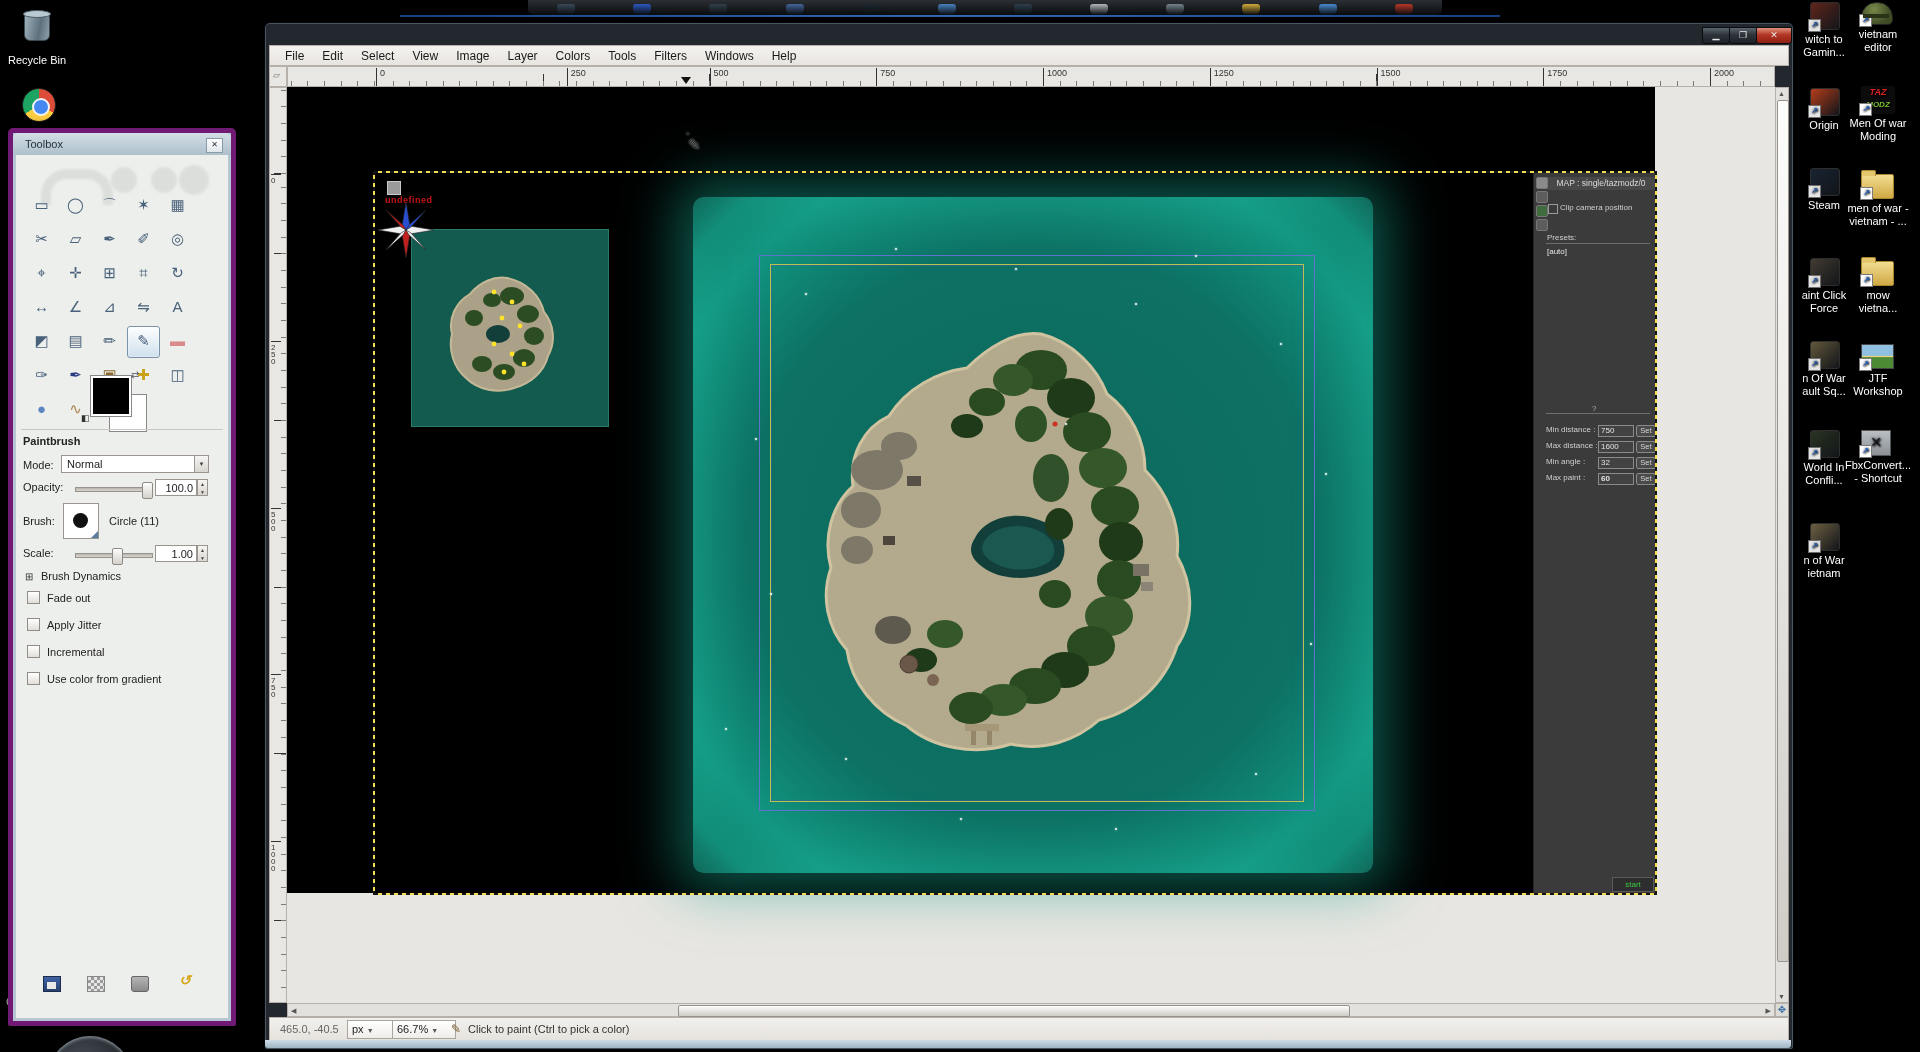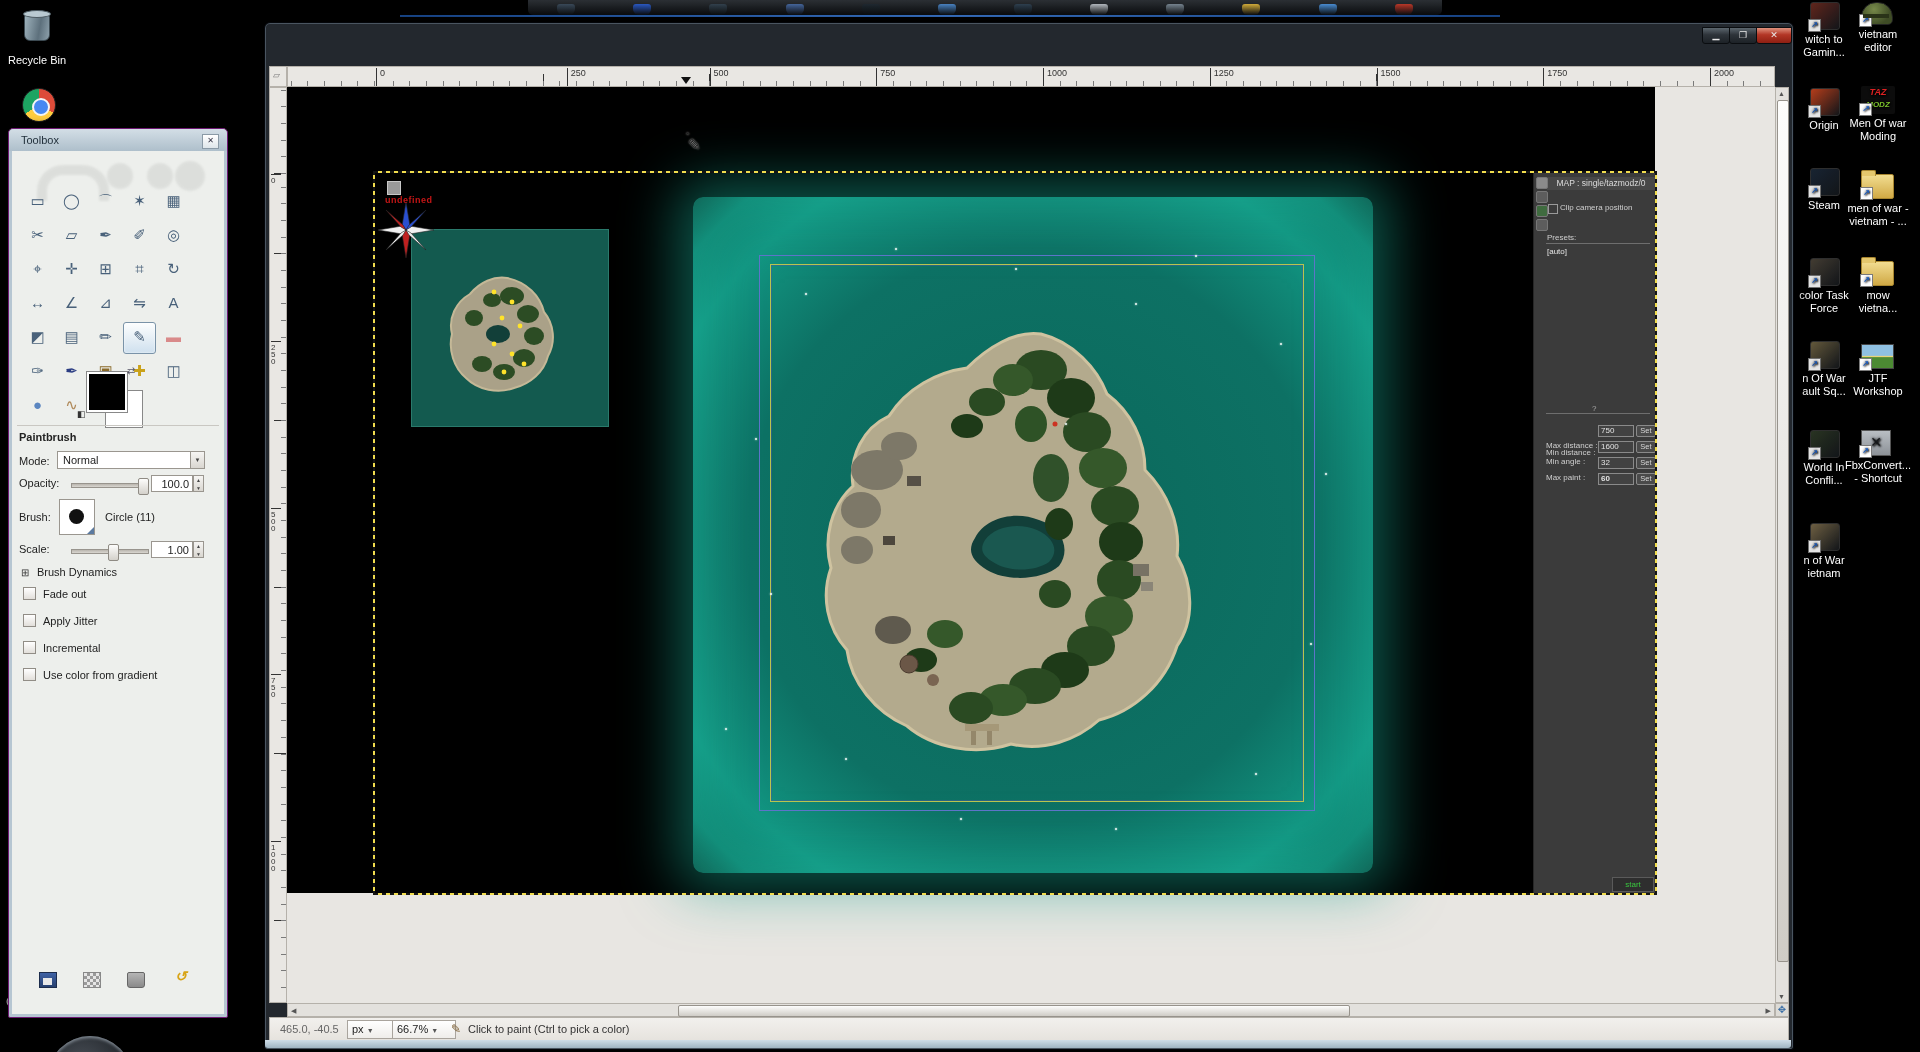--- a/index.html
+++ b/index.html
@@ -99,21 +99,21 @@
   .mp-sep{position:absolute;left:12px;width:104px;height:1px;background:#6e6e6e}
   .mp-field-label{position:absolute;left:12px;white-space:nowrap}
   .mp-input{position:absolute;left:64px;width:32px;height:10px;border:1px solid #8a8a8a;background:#424242;color:#e2e2e2;
             font-size:8px;line-height:10px;padding-left:2px}
   .mp-set{position:absolute;left:102px;width:18px;height:10px;border:1px solid #8a8a8a;background:#4a4a4a;color:#d6d6d6;
           font-size:7.5px;line-height:10px;text-align:center;border-radius:2px}
   .mp-start{position:absolute;left:78px;top:704px;width:40px;height:13px;background:#2e2e2e;border:1px solid #5a5a5a;
             color:#39c63f;font-size:8px;line-height:13px;text-align:center}
   
   .toolbox{left:8px;top:128px;width:218px;height:888px;z-index:20;background:#edefec;
-           border:1px solid #701a75;border-radius:5px 5px 2px 2px;
+           border:5px solid #701a75;border-radius:5px 5px 2px 2px;
            box-shadow:inset 0 0 0 3px #b6c6d2,0 0 12px rgba(0,0,0,.8);font-size:11px;color:#222}
   .tb-title{left:0;top:0;width:100%;height:22px;border-radius:5px 5px 0 0;
             background:linear-gradient(#d3dee6,#aebfcb);color:#23313c;font-size:11px;line-height:22px;padding-left:12px;box-sizing:border-box}
   .tb-close{left:193px;top:5px;width:15px;height:13px;background:linear-gradient(#fff,#dfe6ea);border:1px solid #8a9aa6;
             font-size:8px;line-height:12px;text-align:center;color:#334}
   .wilber{left:20px;top:30px;width:170px;height:38px;opacity:.5;filter:blur(1px)}
   .wilber i{position:absolute;background:#cdcfcc;border-radius:50%}
   .toolgrid{left:11px;top:56px;width:198px;display:flex;flex-wrap:wrap}
   .tool{width:31px;height:30px;margin:1px 0 1px 1px;border:1px solid transparent;border-radius:3px;
         color:#49617a;font-size:15px;line-height:28px;text-align:center}
@@ -177,21 +177,21 @@
   <div style="position:absolute;left:9px;top:9px;width:14px;height:14px;border-radius:50%;background:#4688f1;border:2px solid #f5f5f5"></div>
 </div>
 <div class="abs g-label">G</div>
 <div class="abs orb"></div>
 
 <div id="left-icons" style="position: absolute; z-index: 2;">
     <div class="abs deskicon" style="left: 1782px; top: 2px; width: 84px;"><div class="di-box" style="width: 28px;"><div class="di-colA" style="background: linear-gradient(135deg, rgb(107, 42, 32), rgb(21, 24, 28));"><div class="sc-arrow">↗</div></div></div><div>witch to
 Gamin...</div></div>
     <div class="abs deskicon" style="left: 1782px; top: 88px; width: 84px;"><div class="di-box" style="width: 28px;"><div class="di-colA" style="background: linear-gradient(135deg, rgb(200, 68, 30), rgb(21, 24, 28));"><div class="sc-arrow">↗</div></div></div><div>Origin</div></div>
     <div class="abs deskicon" style="left: 1782px; top: 168px; width: 84px;"><div class="di-box" style="width: 28px;"><div class="di-colA" style="background: linear-gradient(135deg, rgb(27, 40, 56), rgb(21, 24, 28));"><div class="sc-arrow">↗</div></div></div><div>Steam</div></div>
-    <div class="abs deskicon" style="left: 1782px; top: 258px; width: 84px;"><div class="di-box" style="width: 28px;"><div class="di-colA" style="background: linear-gradient(135deg, rgb(74, 67, 56), rgb(21, 24, 28));"><div class="sc-arrow">↗</div></div></div><div>color Task
+    <div class="abs deskicon" style="left: 1782px; top: 258px; width: 84px;"><div class="di-box" style="width: 28px;"><div class="di-colA" style="background: linear-gradient(135deg, rgb(74, 67, 56), rgb(21, 24, 28));"><div class="sc-arrow">↗</div></div></div><div>aint Click
 Force</div></div>
     <div class="abs deskicon" style="left: 1782px; top: 341px; width: 84px;"><div class="di-box" style="width: 28px;"><div class="di-colA" style="background: linear-gradient(135deg, rgb(110, 98, 66), rgb(21, 24, 28));"><div class="sc-arrow">↗</div></div></div><div>n Of War
 ault Sq...</div></div>
     <div class="abs deskicon" style="left: 1782px; top: 430px; width: 84px;"><div class="di-box" style="width: 28px;"><div class="di-colA" style="background: linear-gradient(135deg, rgb(46, 58, 38), rgb(21, 24, 28));"><div class="sc-arrow">↗</div></div></div><div>World In
 Confli...</div></div>
     <div class="abs deskicon" style="left: 1782px; top: 523px; width: 84px;"><div class="di-box" style="width: 28px;"><div class="di-colA" style="background: linear-gradient(135deg, rgb(122, 106, 74), rgb(21, 24, 28));"><div class="sc-arrow">↗</div></div></div><div>n of War
 ietnam</div></div>
   </div>
 <div id="right-icons" style="position: absolute; z-index: 2;">
     <div class="abs deskicon" style="left: 1836px; top: 2px; width: 84px;"><div class="di-box" style="width: 34px;"><div class="di-helmet"><div class="sc-arrow">↗</div></div></div><div>vietnam
@@ -206,20 +206,33 @@
 Workshop</div></div>
     <div class="abs deskicon" style="left: 1836px; top: 430px; width: 84px;"><div class="di-box" style="width: 34px;"><div class="di-tool">✕<div class="sc-arrow">↗</div></div></div><div>FbxConvert...
 - Shortcut</div></div>
   </div>
 
 <div class="abs gimp-win">
   <div class="abs winbtn min">▁</div>
   <div class="abs winbtn max">❐</div>
   <div class="abs winbtn close">✕</div>
 
+  <div class="abs menubar" id="menubar">
+      <span>File</span>
+      <span>Edit</span>
+      <span>Select</span>
+      <span>View</span>
+      <span>Image</span>
+      <span>Layer</span>
+      <span>Colors</span>
+      <span>Tools</span>
+      <span>Filters</span>
+      <span>Windows</span>
+      <span>Help</span>
+    </div>
 
   <div class="abs ruler-corner"></div>
   <div class="abs ruler-top" id="ruler-top">
     <div class="rmarker" style="left:393px"></div>
   <div class="num" style="left: 88px;">0</div>
       <div class="num" style="left: 254.75px; margin-left: 24px;">250</div>
       <div class="num" style="left: 421.5px;">500</div>
       <div class="num" style="left: 588.25px;">750</div>
       <div class="num" style="left: 755px;">1000</div>
       <div class="num" style="left: 921.75px;">1250</div>
@@ -355,21 +368,21 @@
         <div class="mp-ico" style="top:32px;background:#3f6b3f"></div>
         <div class="mp-ico" style="top:46px"></div>
         <div class="mp-check"></div>
         <div class="abs" style="left:26px;top:30px">Clip camera position</div>
         <div class="abs" style="left:13px;top:60px">Presets:</div>
         <div class="mp-sep" style="top:70px"></div>
         <div class="abs" style="left:13px;top:74px;color:#e4e4e4">[auto]</div>
         <div class="mp-sep" style="top:240px"></div>
         <div class="abs" style="left:58px;top:231px;color:#aaa">?</div>
         <div id="mp-fields">
-            <div class="mp-field-label" style="top: 252px; margin-top: 23px;">Min distance :</div>
+            <div class="mp-field-label" style="top: 252px;">Min distance :</div>
             <div class="mp-input" style="top: 252px;">750</div>
             <div class="mp-set" style="top: 252px;">Set</div>
             <div class="mp-field-label" style="top: 268px;">Max distance :</div>
             <div class="mp-input" style="top: 268px;">1600</div>
             <div class="mp-set" style="top: 268px;">Set</div>
             <div class="mp-field-label" style="top: 284px;">Min angle :</div>
             <div class="mp-input" style="top: 284px;">32</div>
             <div class="mp-set" style="top: 284px;">Set</div>
             <div class="mp-field-label" style="top: 300px;">Max paint :</div>
             <div class="mp-input" style="top: 300px; font-weight: bold;">60</div>

